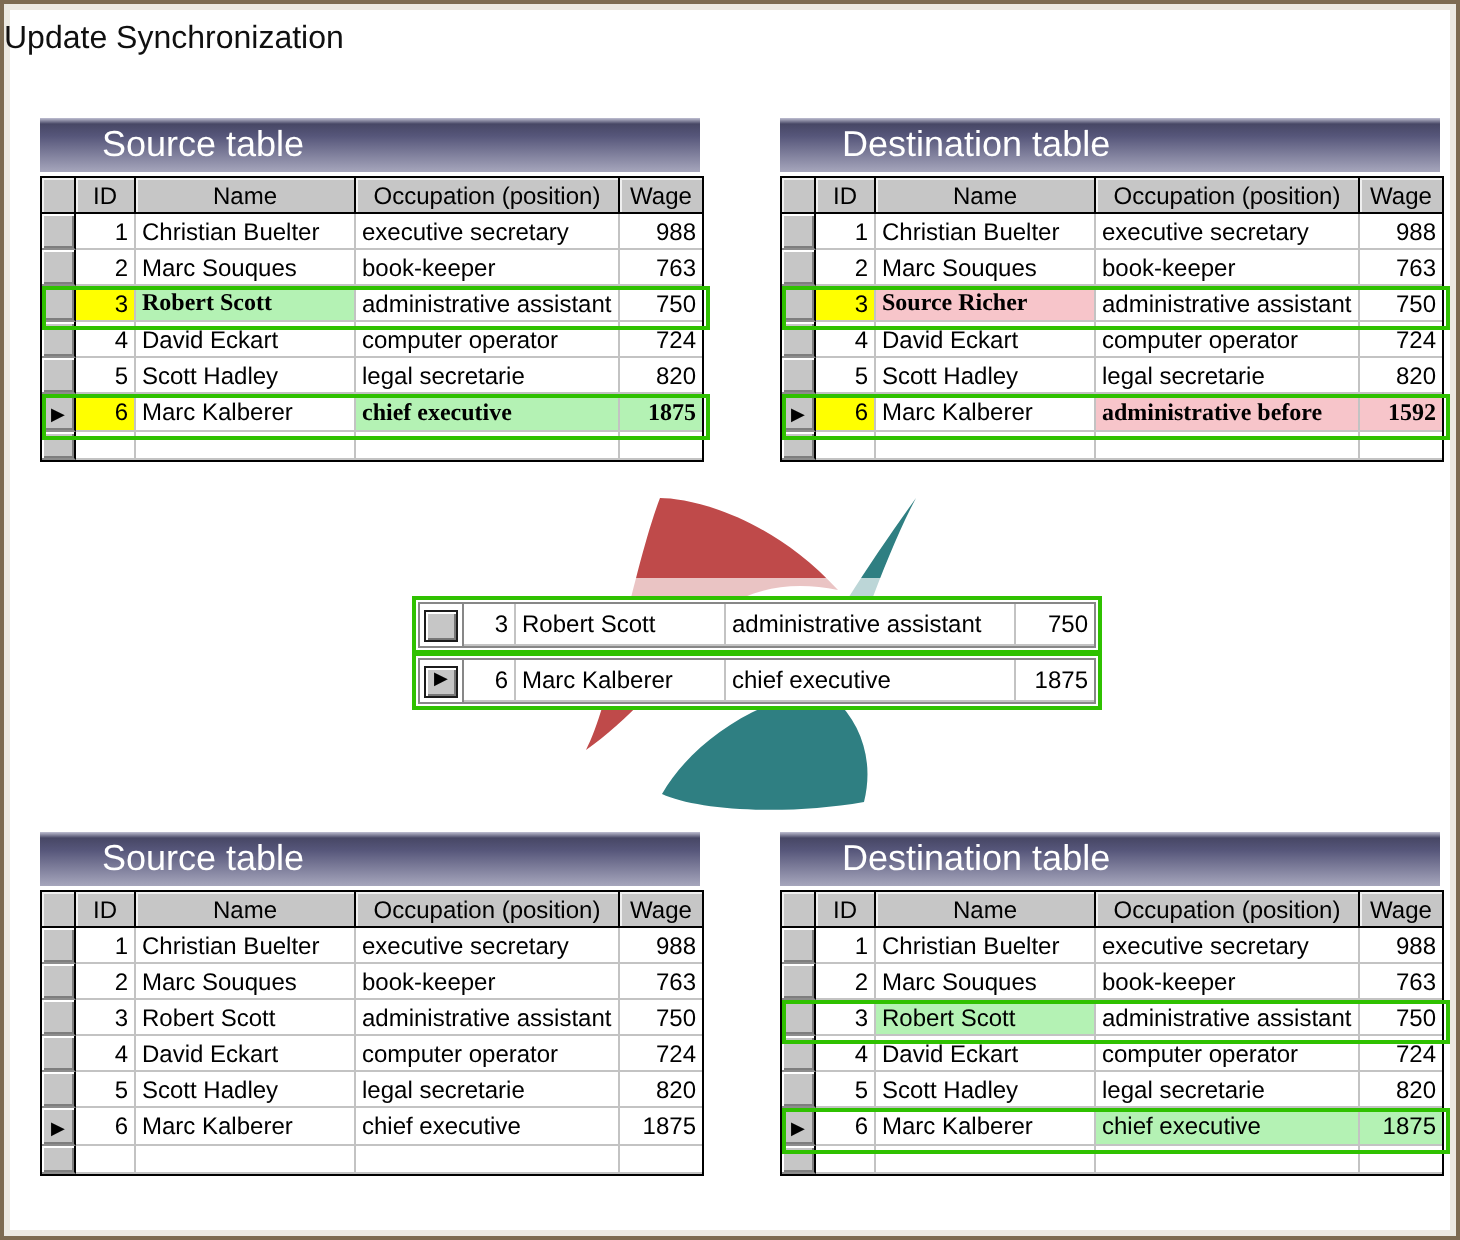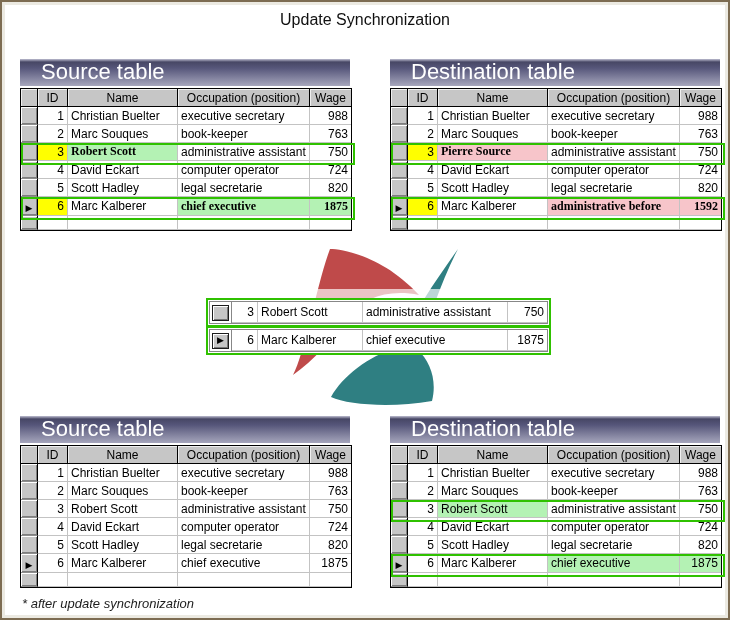--- a/index.html
+++ b/index.html
@@ -1,27 +1,27 @@
 <!DOCTYPE html>
 <html><head>
 <meta charset="utf-8">
 <style>
   html,body{margin:0;padding:0}
   body{width:730px;height:620px;position:relative;overflow:hidden;
        font-family:"Liberation Sans",sans-serif;background:#fff}
   .frame{position:absolute;inset:0;border:2px solid #7d6c52;
          box-shadow:inset 0 0 0 3px #eceae2;background:#fff}
-  .page-title{position:absolute;top:9px;left:0;width:100%;text-align:center;
+  .page-title{position:absolute;top:9px;left:0;width:100%;
               font-size:16px;color:#101010}
   .caption{position:absolute;font-style:italic;font-size:13px;color:#1c1c1c}
 
   .dstable{position:absolute;width:330px}
   .tbar{height:27px;
         background:linear-gradient(180deg,#bfbfd2 0px,#474765 3px,#56567a 9px,#a6a6bc 27px)}
-  .tbar span{display:block;color:#fff;font-size:22px;line-height:26px;padding-left:21px}
+  .tbar span{display:block;color:#fff;font-size:18px;line-height:26px;padding-left:31px}
 
   table.grid{border-collapse:separate;border-spacing:0;table-layout:fixed;
              margin-top:2px;border:1px solid #000;background:#fff;width:330px}
   .grid th{background:#c6c6c6;box-shadow:inset 1px 1px 0 #efefef;
            border-right:1px solid #000;border-bottom:1px solid #000;
            font-weight:normal;font-size:12px;height:17px;padding:0;
            overflow:hidden;white-space:nowrap}
   .grid th:last-child{border-right:none}
   .grid td.selcell{background:#c6c6c6;
            box-shadow:inset 1px 1px 0 #fff,inset -1px -1px 0 #7e7e7e;
@@ -173,21 +173,21 @@
           <tr>
             <td class="selcell"></td>
             <td class="data num">2</td>
             <td class="data">Marc Souques</td>
             <td class="data">book-keeper</td>
             <td class="data num">763</td>
           </tr>
           <tr class="outlined ">
             <td class="selcell"></td>
             <td class="data num hl-yellow">3</td>
-            <td class="data  hl-pink emph">Pierre Source</td>
+            <td class="data  hl-pink emph">Source Richer</td>
             <td class="data">administrative assistant</td>
             <td class="data num">750</td>
           </tr>
           <tr>
             <td class="selcell"></td>
             <td class="data num">4</td>
             <td class="data">David Eckart</td>
             <td class="data">computer operator</td>
             <td class="data num">724</td>
           </tr>
@@ -406,20 +406,19 @@
             <td class="selcell"></td>
             <td class="data num"></td>
             <td class="data"></td>
             <td class="data"></td>
             <td class="data num"></td>
           </tr>
         </tbody>
       </table>
     </div>
 
-  <div class="caption" style="left:20px;top:594px;">* after update synchronization</div>
 <div class="rowoutline" style="left: 19px; top: 141px; width: 330px; height: 18px;"></div>
     <div class="rowoutline" style="left: 19px; top: 195px; width: 330px; height: 19px;"></div>
     <div class="rowoutline" style="left: 389px; top: 141px; width: 330px; height: 18px;"></div>
     <div class="rowoutline" style="left: 389px; top: 195px; width: 330px; height: 19px;"></div>
     <div class="rowoutline" style="left: 389px; top: 498px; width: 330px; height: 18px;"></div>
     <div class="rowoutline" style="left: 389px; top: 552px; width: 330px; height: 19px;"></div>
   </div>
 
 </body></html>

